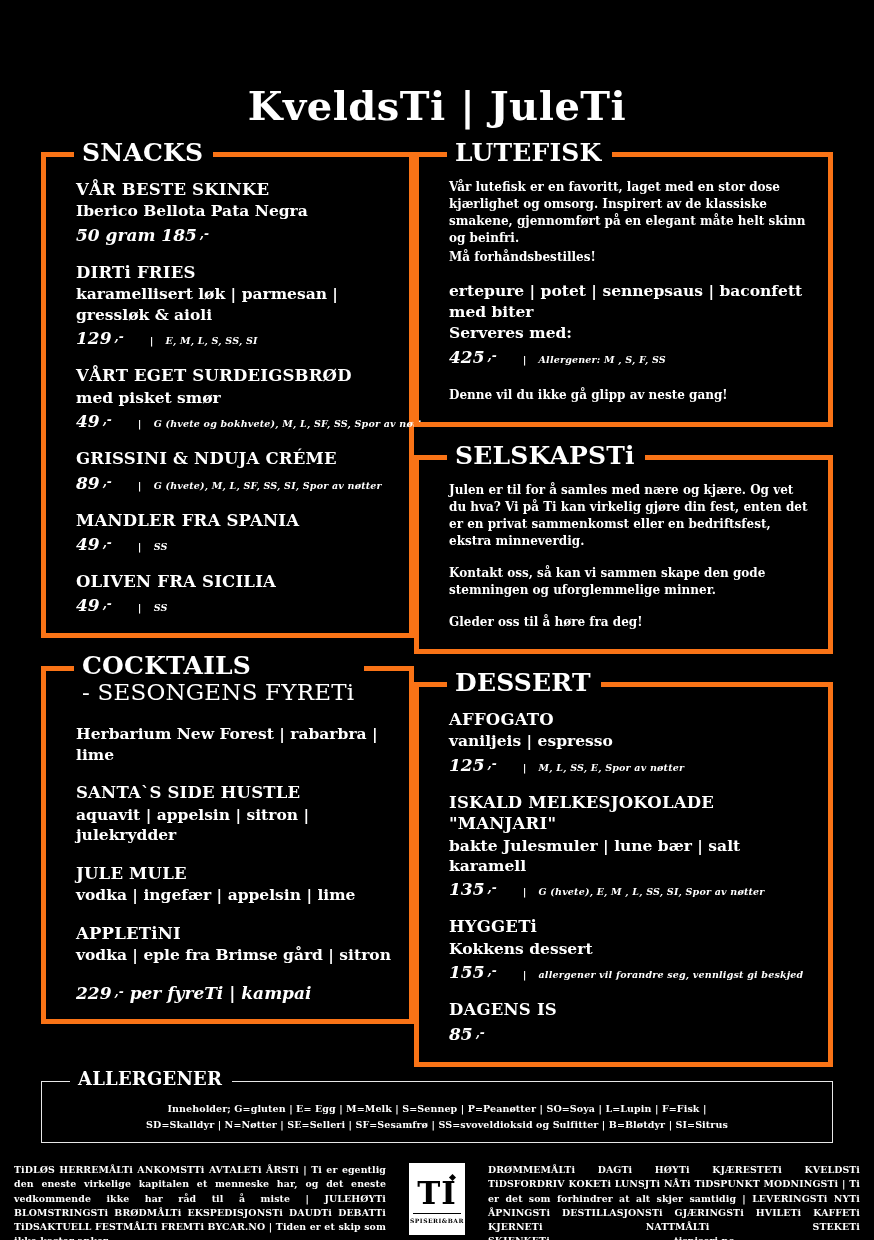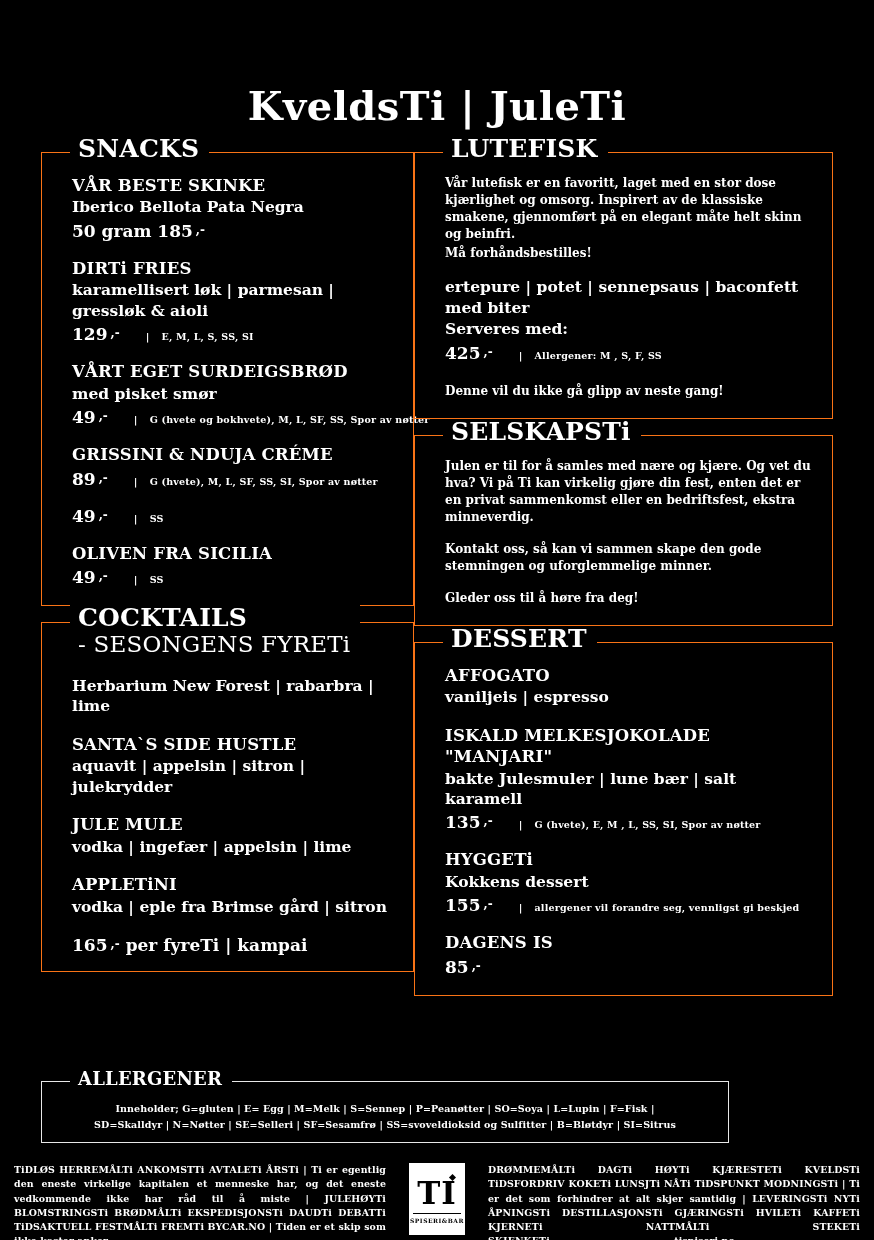--- a/index.html
+++ b/index.html
@@ -42,23 +42,23 @@
     display: flex;
     justify-content: space-between;
     align-items: flex-start;
   }
   .col-left { width: 373px; }
   .col-right { width: 426px; }
 
   
   .box {
     position: relative;
-    border: 1px solid #f97316;
+    border: 5px solid #f97316;
     box-sizing: border-box;
-    margin-bottom: 16px;
+    margin-bottom: 28px;
   }
   .box-inner {
     padding: 22px 18px 16px 30px;
   }
   .box-title {
     position: absolute;
     top: -17px;
     left: 28px;
     background: #000000;
     padding: 0 10px 0 8px;
@@ -94,20 +94,21 @@
   .item-desc {
     font-size: 15.5px;
     font-weight: bold;
     line-height: 1.32;
     margin-top: 1px;
   }
   .price-row {
     display: flex;
     align-items: baseline;
     margin-top: 3px;
+    font-style: italic;
   }
   .price {
     font-size: 17px;
     font-weight: bold;
     white-space: nowrap;
   }
   .price .cur {
     font-size: 12px;
     font-weight: bold;
     margin-left: 3px;
@@ -134,21 +135,21 @@
     margin-bottom: 15px;
   }
   .para:last-child { margin-bottom: 2px; }
   .para.tight { margin-bottom: 2px; }
 
   
   .allerg-box {
     position: absolute;
     left: 41px;
     top: 1081px;
-    width: 688px;
+    width: 792px;
     border: 1px solid #e8e8e8;
     box-sizing: border-box;
     height: 62px;
   }
   .allerg-box .box-title {
     font-size: 18px;
     top: -13px;
   }
   .allerg-legend {
     text-align: center;
@@ -265,20 +266,21 @@
 
           <div class="item">
             <div class="item-name">GRISSINI &amp; NDUJA CRÉME</div>
             <div class="price-row">
               <span class="price"><span>89</span><span class="cur">,-</span></span>
               <span class="allerg"><span class="bar">|</span><span>G (hvete), M, L, SF, SS, SI, Spor av nøtter</span></span>
             </div>
           </div>
 
           <div class="item">
+            <div class="item-name">MANDLER FRA SPANIA</div>
             <div class="price-row">
               <span class="price"><span>49</span><span class="cur">,-</span></span>
               <span class="allerg"><span class="bar">|</span><span>SS</span></span>
             </div>
           </div>
 
           <div class="item">
             <div class="item-name">OLIVEN FRA SICILIA</div>
             <div class="price-row">
               <span class="price"><span>49</span><span class="cur">,-</span></span>
@@ -306,21 +308,21 @@
           <div class="item">
             <div class="item-name">JULE MULE</div>
             <div class="item-desc">vodka | ingefær | appelsin | lime</div>
           </div>
           <div class="item">
             <div class="item-name">APPLETiNI</div>
             <div class="item-desc">vodka | eple fra Brimse gård | sitron</div>
           </div>
 
           <div class="price-row" style="margin-top:18px;">
-            <span class="price"><span>165</span><span class="cur">,-</span></span>
+            <span class="price"><span>229</span><span class="cur">,-</span></span>
             <span class="price" style="margin-left:6px;">per fyreTi | kampai</span>
           </div>
 
         </div>
       </div>
 
     </div>
 
     <div class="col-right">
 
@@ -350,20 +352,24 @@
         </div>
       </div>
 
       <div class="box">
         <div class="box-title">DESSERT</div>
         <div class="box-inner">
 
           <div class="item">
             <div class="item-name">AFFOGATO</div>
             <div class="item-desc">vaniljeis | espresso</div>
+            <div class="price-row">
+              <span class="price"><span>125</span><span class="cur">,-</span></span>
+              <span class="allerg"><span class="bar">|</span><span>M, L, SS, E, Spor av nøtter</span></span>
+            </div>
           </div>
 
           <div class="item">
             <div class="item-name">ISKALD MELKESJOKOLADE "MANJARI"</div>
             <div class="item-desc">bakte Julesmuler | lune bær | salt karamell</div>
             <div class="price-row">
               <span class="price"><span>135</span><span class="cur">,-</span></span>
               <span class="allerg"><span class="bar">|</span><span>G (hvete), E, M , L, SS, SI, Spor av nøtter</span></span>
             </div>
           </div>

